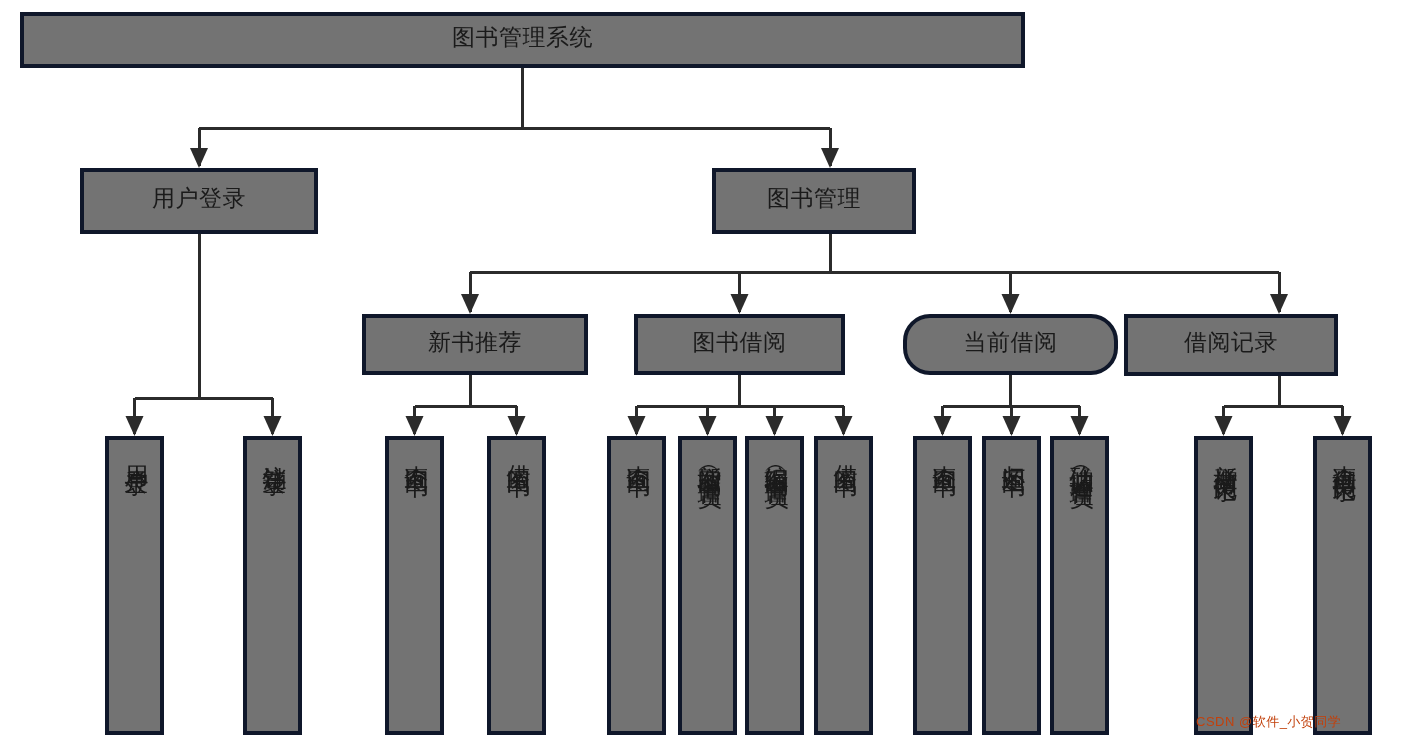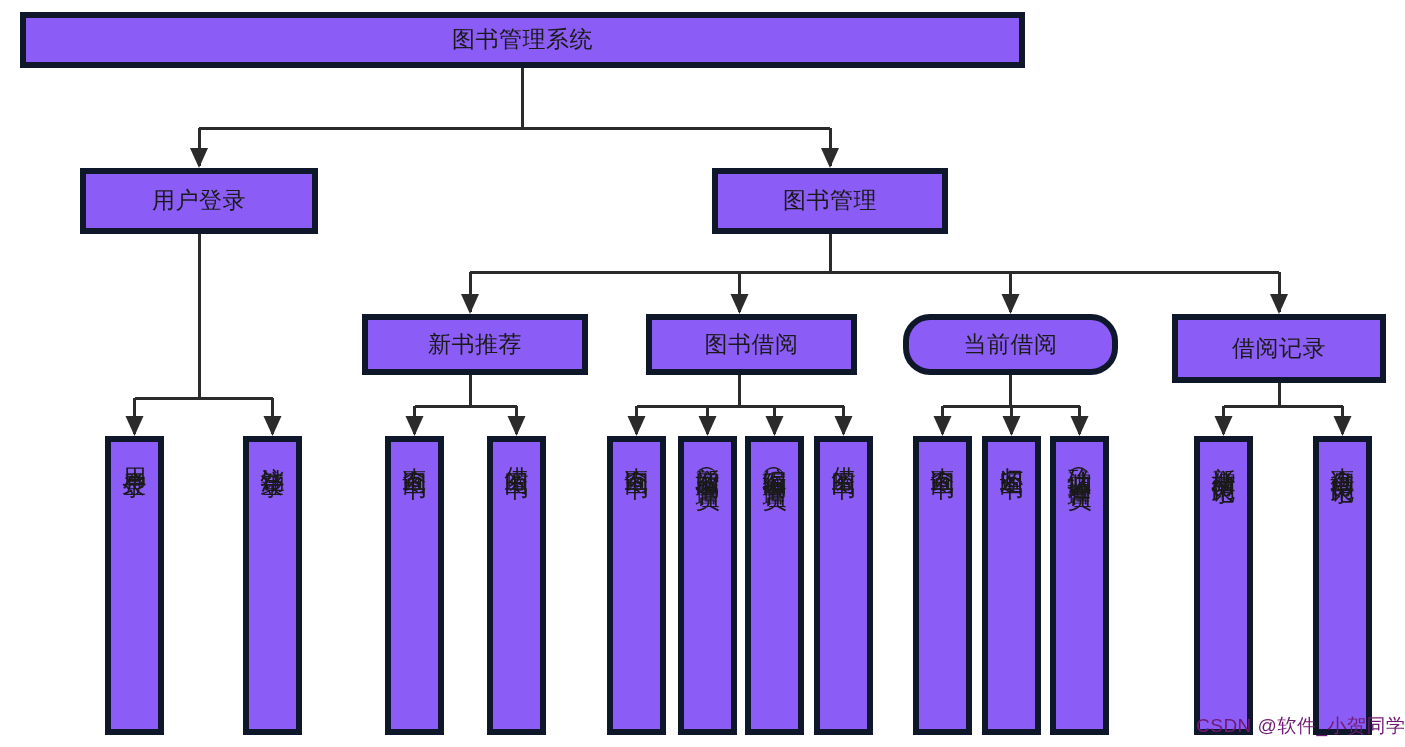--- a/index.html
+++ b/index.html
@@ -20,26 +20,27 @@
   #wires {
     position: absolute;
     left: 0;
     top: 0;
     width: 1405px;
     height: 747px;
   }
   .node {
     position: absolute;
     box-sizing: border-box;
-    background: #8b5cf6;
-    border: 6px solid #0f172a;
+    background: #737373;
+    border: 4px solid #0f172a;
     display: flex;
     align-items: center;
     justify-content: center;
     color: #1a1a1a;
+    font-family: Liberation Mono, monospace;
   }
   .node-label {
     display: block;
     text-align: center;
     line-height: 1.18;
     white-space: pre;
   }
   
   .node.horiz .node-label {
     writing-mode: horizontal-tb;
@@ -57,22 +58,22 @@
   }
   .node.vert .node-label {
     writing-mode: vertical-rl;
     text-orientation: upright;
     font-size: 24px;
     letter-spacing: 3px;
     line-height: 1;
   }
   .watermark {
     position: absolute;
-    font-size: 19px;
-    color: #701a75;
+    font-size: 13px;
+    color: #c2410c;
     white-space: nowrap;
     letter-spacing: 0.5px;
     pointer-events: none;
   }
 </style>
 </head>
 <body>
 
 <div id="canvas">
   <svg id="wires" viewBox="0 0 1405 747">
@@ -129,33 +130,33 @@
       <line x1="1342.5" y1="406" x2="1342.5" y2="434" stroke="#2b2b2b" stroke-width="3" shape-rendering="crispEdges"></line>
       <path d="M1333.5,416 L1351.5,416 L1342.5,436 Z" fill="#2b2b2b"></path>
     </svg>
   <div id="nodes">
       <div class="node horiz root" style="left: 20px; top: 12px; width: 1005px; height: 56px;">
         <span class="node-label">图书管理系统</span>
       </div>
       <div class="node horiz" style="left: 80px; top: 168px; width: 238px; height: 66px;">
         <span class="node-label">用户登录</span>
       </div>
-      <div class="node horiz" style="left: 712px; top: 168px; width: 236px; height: 66px;">
+      <div class="node horiz" style="left: 712px; top: 168px; width: 204px; height: 66px;">
         <span class="node-label">图书管理</span>
       </div>
       <div class="node horiz" style="left: 362px; top: 314px; width: 226px; height: 61px;">
         <span class="node-label">新书推荐</span>
       </div>
-      <div class="node horiz" style="left: 634px; top: 314px; width: 211px; height: 61px; margin-left: 12px;">
+      <div class="node horiz" style="left: 634px; top: 314px; width: 211px; height: 61px;">
         <span class="node-label">图书借阅</span>
       </div>
       <div class="node horiz" style="left: 903px; top: 314px; width: 215px; height: 61px; border-radius: 27px;">
         <span class="node-label">当前借阅</span>
       </div>
-      <div class="node horiz" style="left: 1172px; top: 314px; width: 214px; height: 69px;">
+      <div class="node horiz" style="left: 1124px; top: 314px; width: 214px; height: 62px;">
         <span class="node-label">借阅记录</span>
       </div>
       <div class="node vert" style="left: 105px; top: 436px; width: 59px; height: 299px;">
         <span class="node-label">用户登录</span>
       </div>
       <div class="node vert" style="left: 243px; top: 436px; width: 59px; height: 299px;">
         <span class="node-label">注销登录</span>
       </div>
       <div class="node vert" style="left: 385px; top: 436px; width: 59px; height: 299px;">
         <span class="node-label">查询图书</span>

